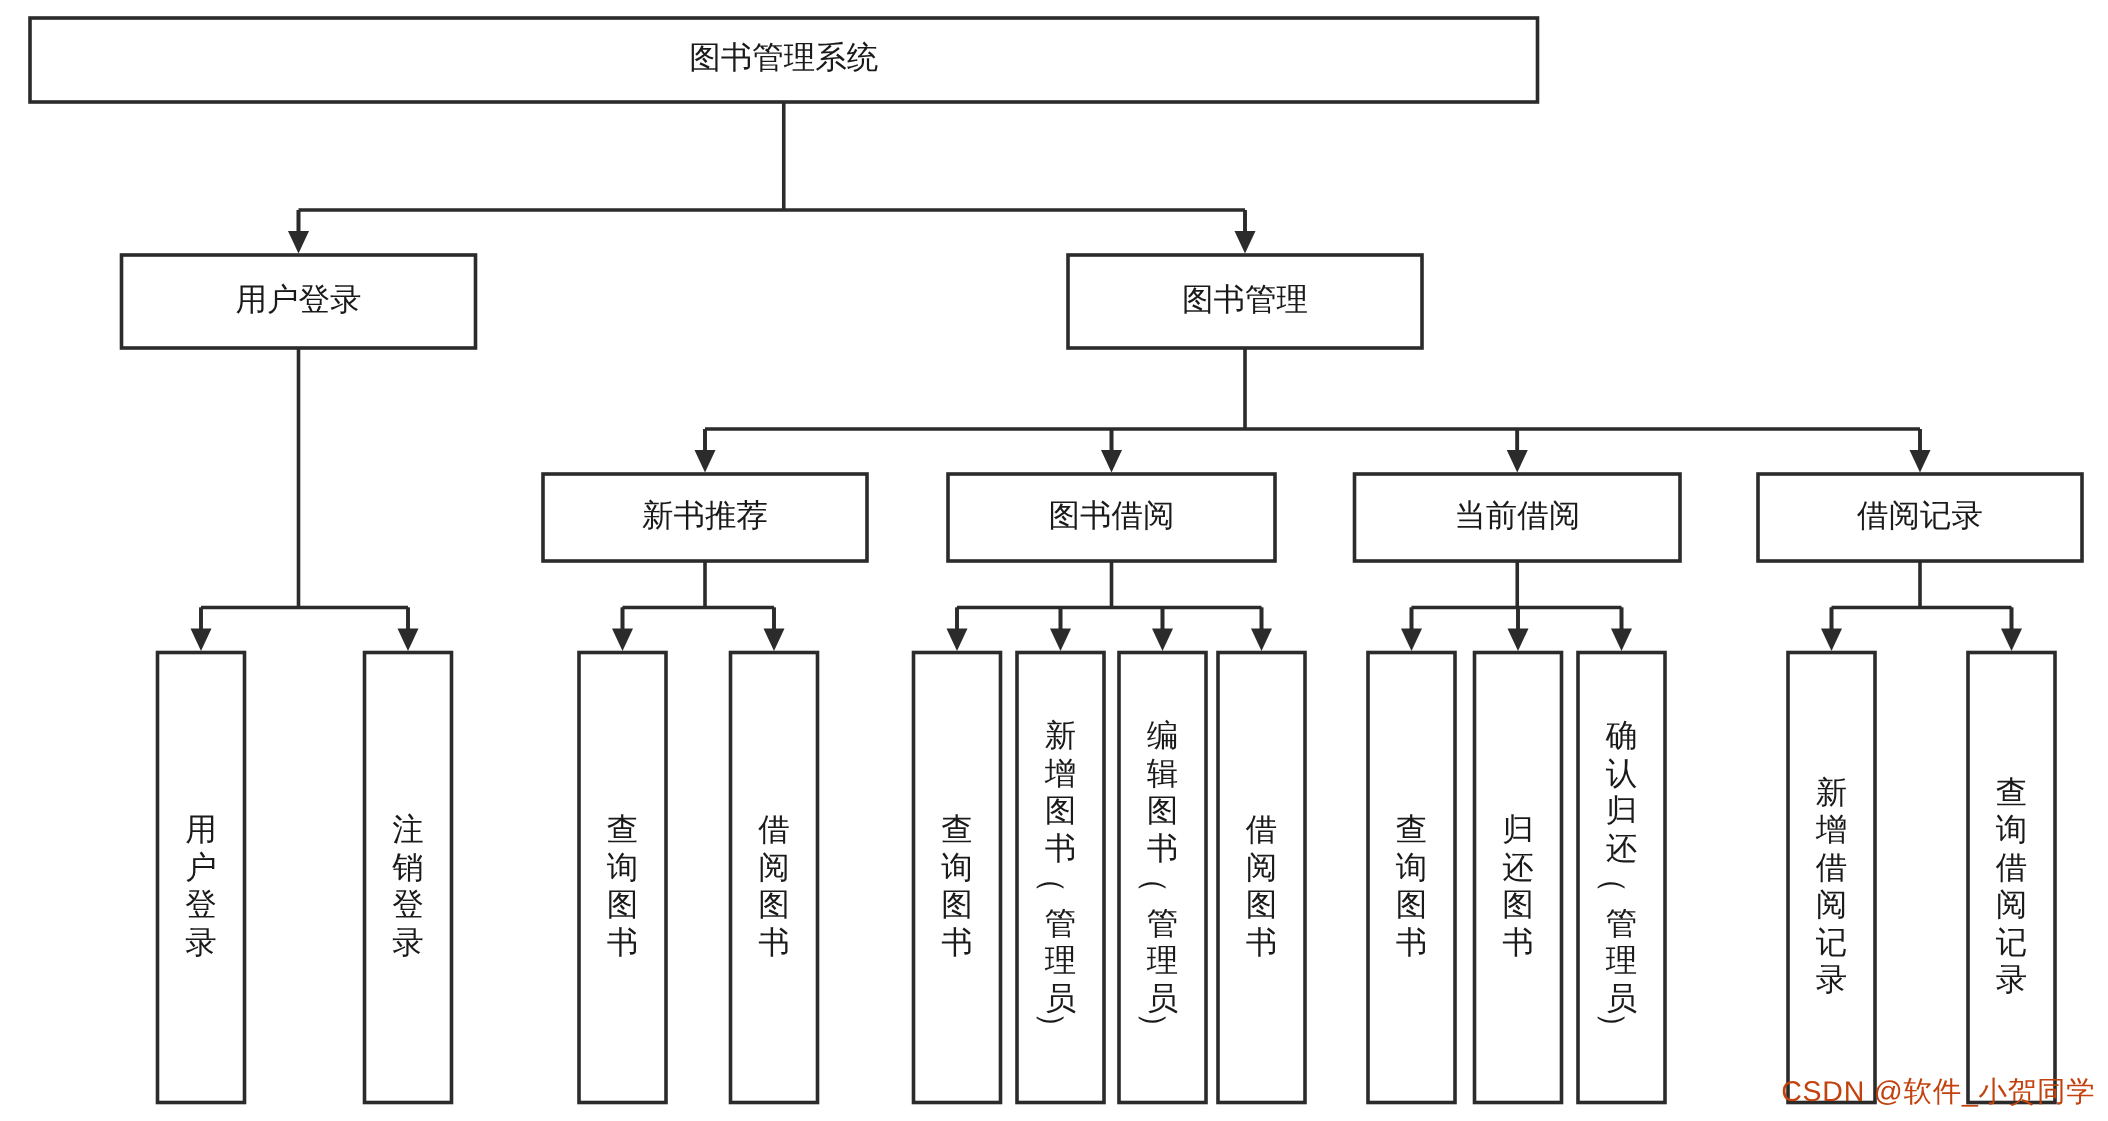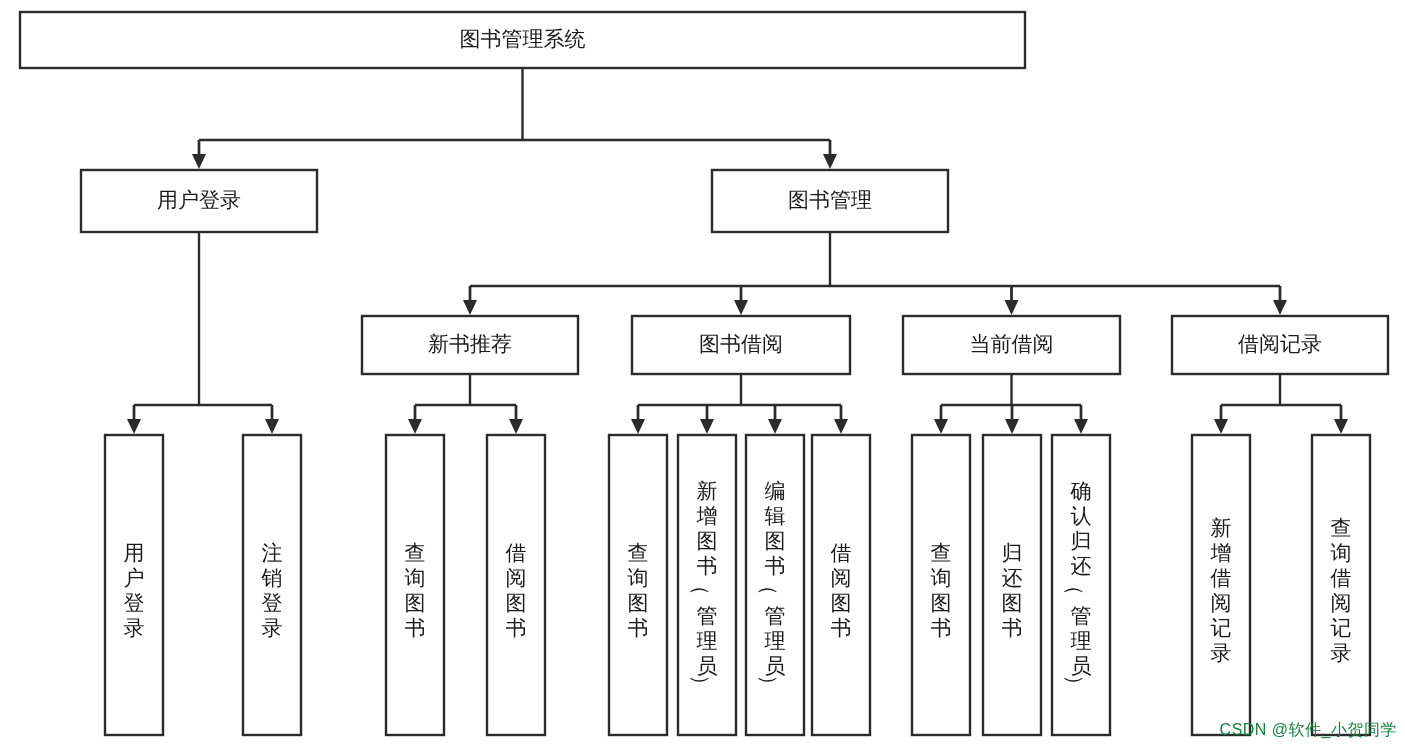--- a/index.html
+++ b/index.html
@@ -45,22 +45,22 @@
   }
   .arrow-head {
     fill: #2b2b2b;
     stroke: none;
   }
   .watermark-text {
     position: absolute;
     right: 8px;
     bottom: 6px;
     font-family: "Liberation Sans", sans-serif;
-    font-size: 16px;
-    color: #15803d;
+    font-size: 19px;
+    color: #c2410c;
     white-space: nowrap;
     letter-spacing: 0.5px;
     text-align: center;
   }
 </style>
 </head>
 <body>
 
 <div id="diagram-root">
   <svg class="diagram-canvas" viewBox="0 0 1405 747" xmlns="http://www.w3.org/2000/svg">

